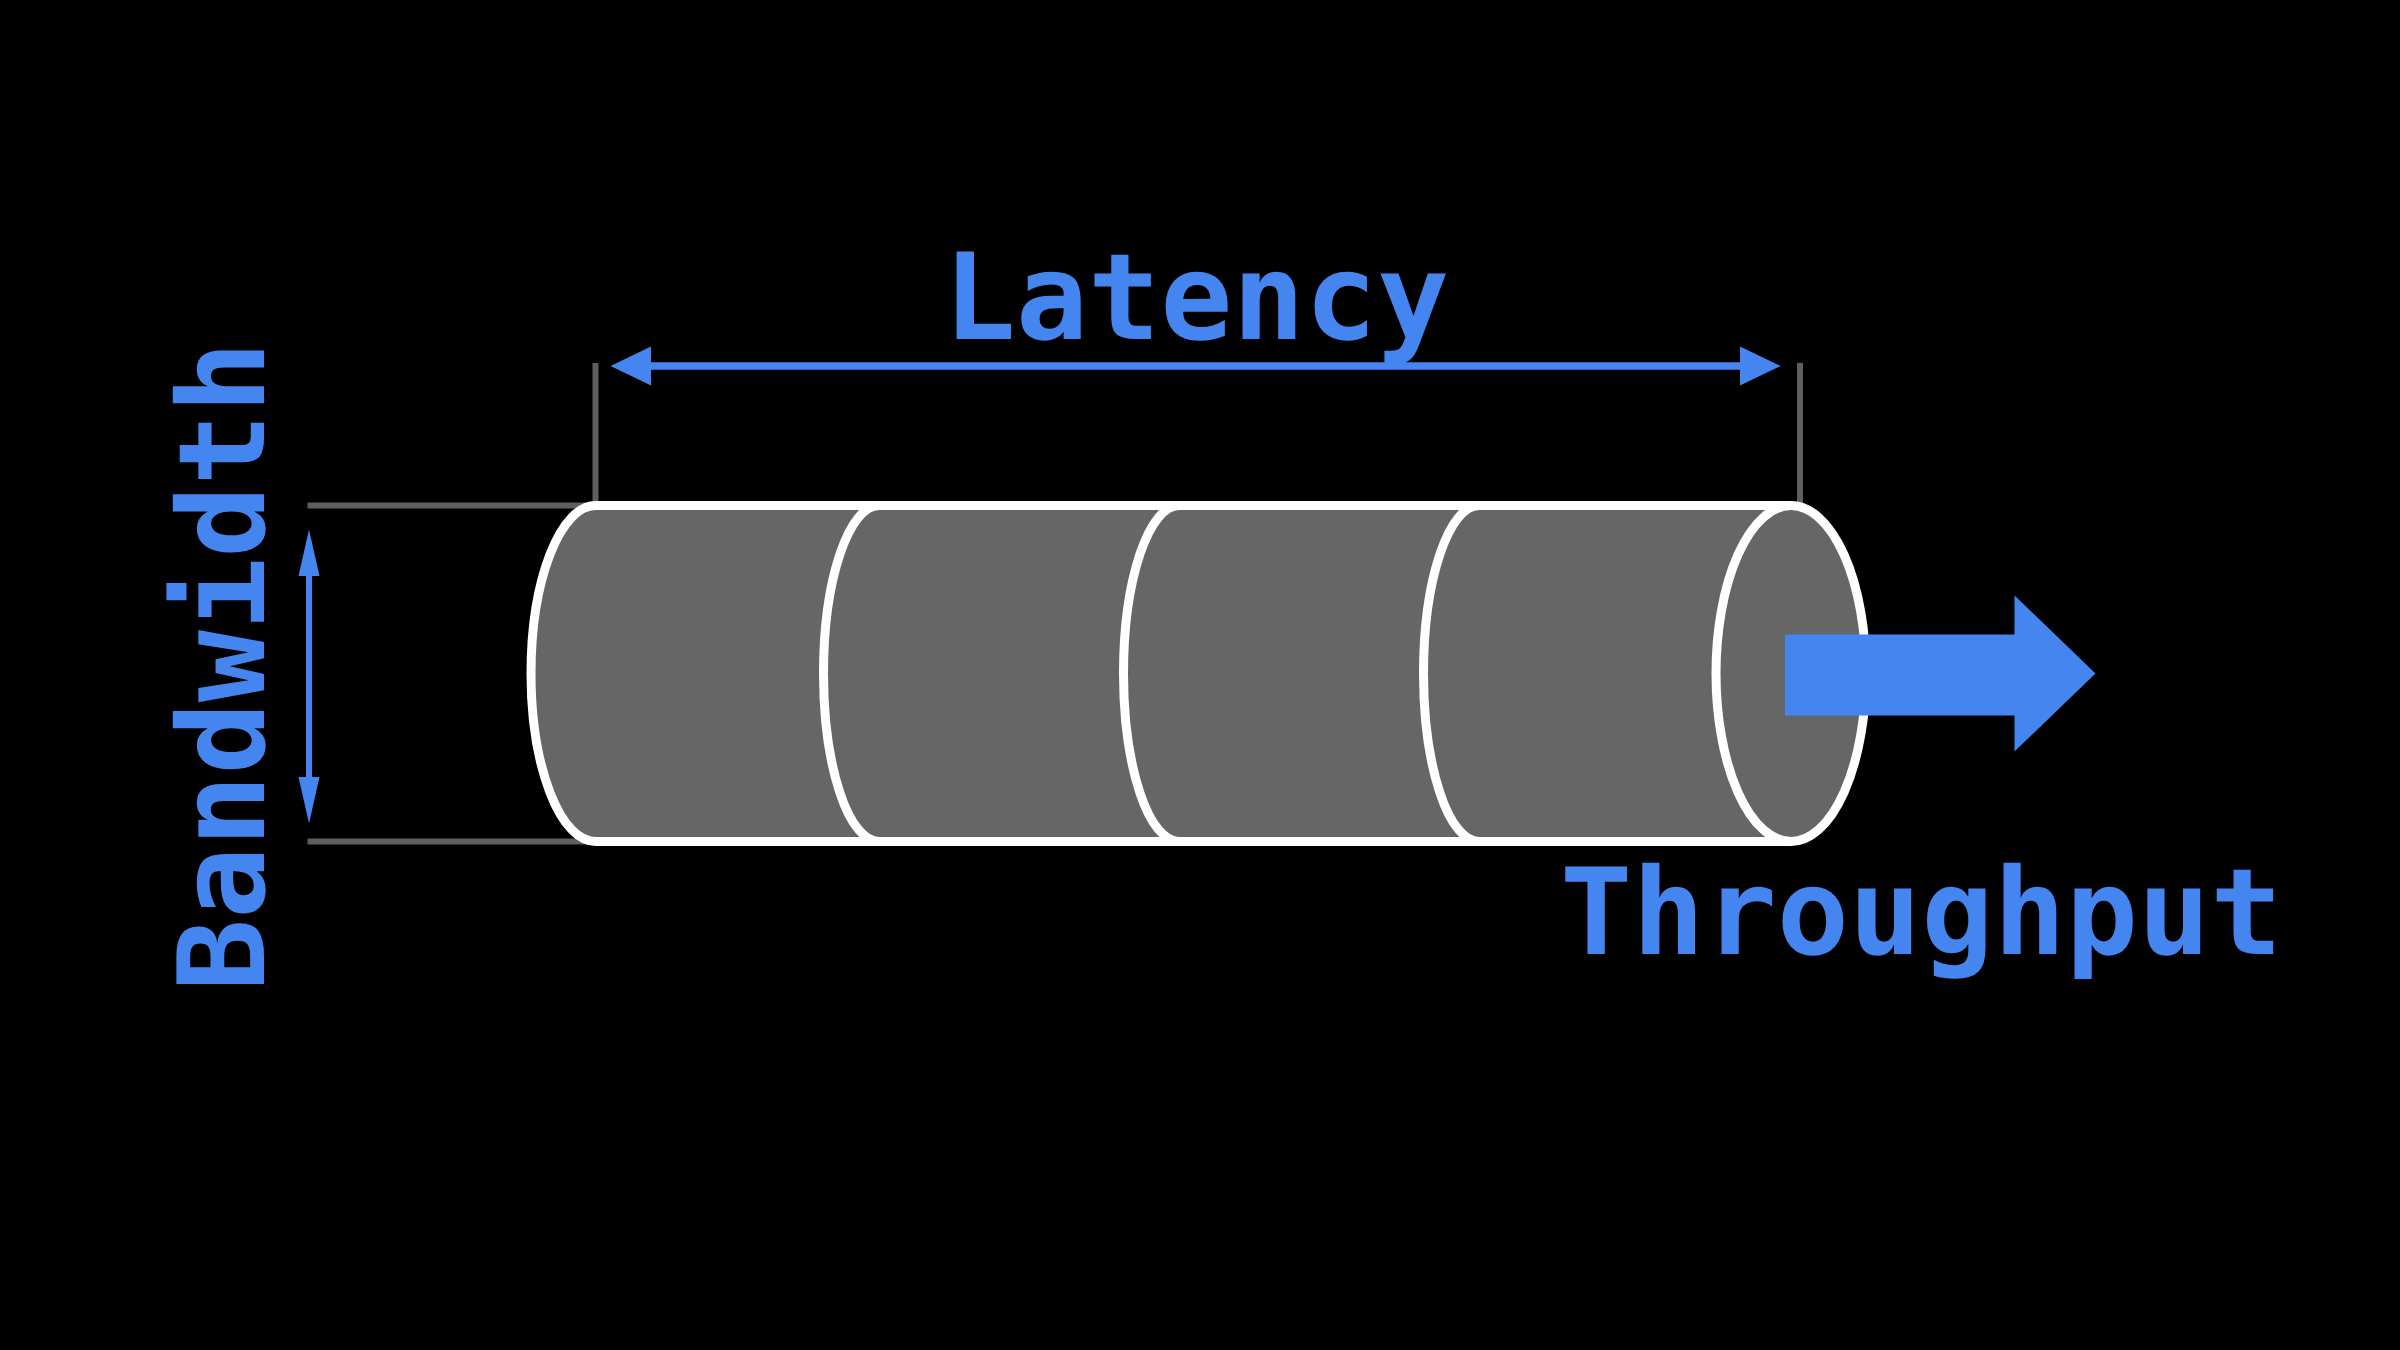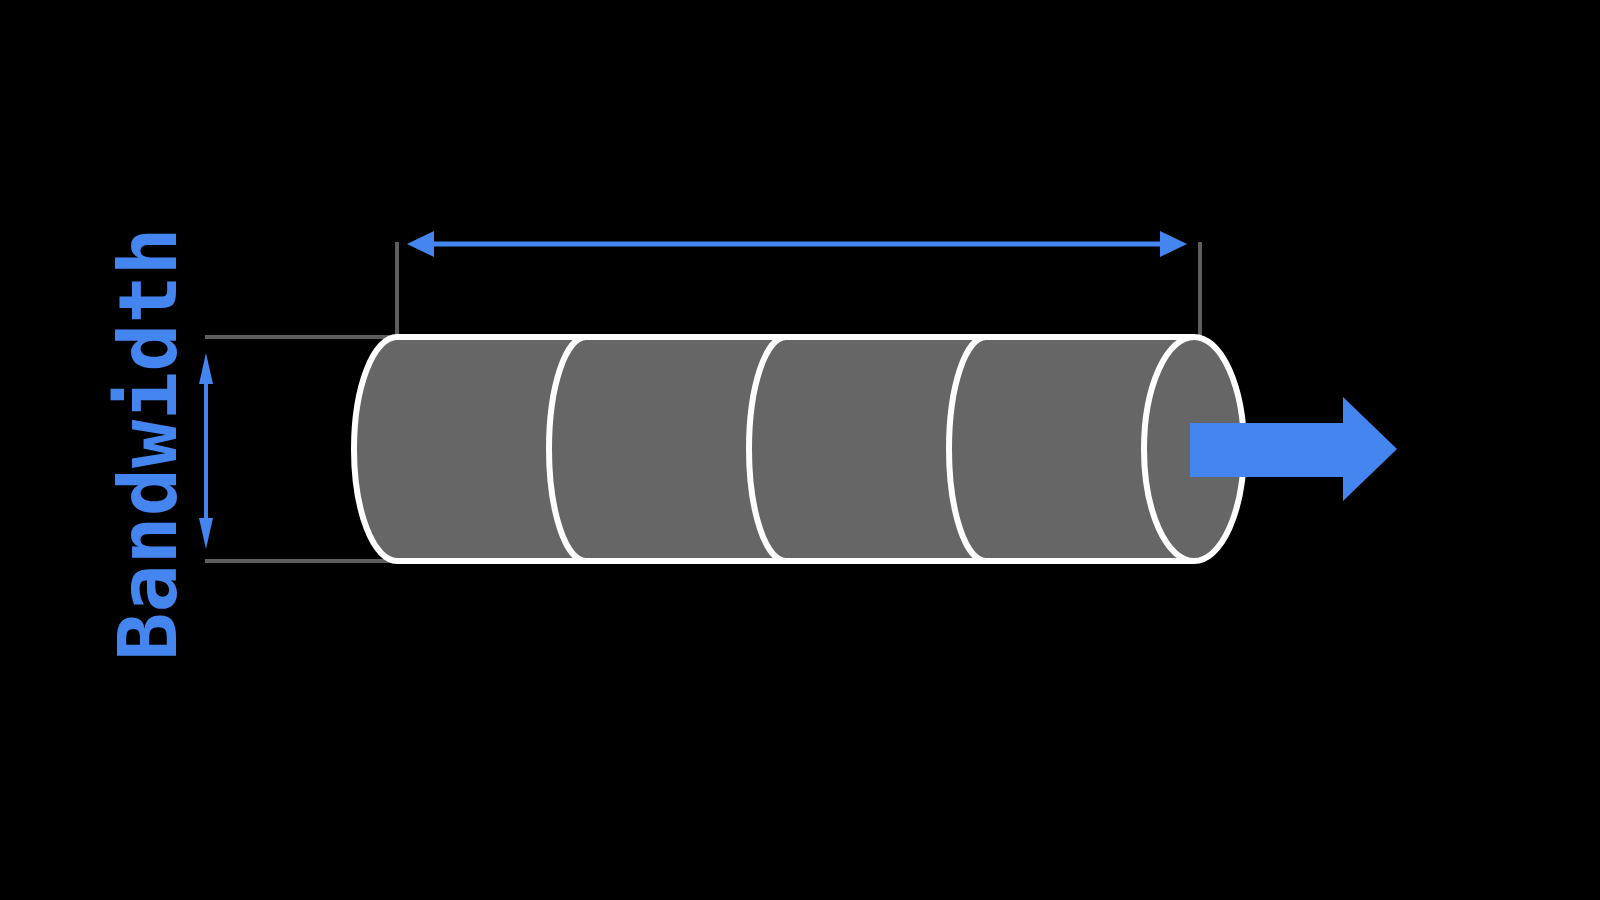--- a/index.html
+++ b/index.html
@@ -77,15 +77,17 @@
 
     <g>
       <line x1="428" y1="244" x2="1166" y2="244" stroke="#4485F0" stroke-width="5"></line>
       <polygon points="407,244 434,231 434,257" fill="#4485F0"></polygon>
       <polygon points="1187,244 1160,231 1160,257" fill="#4485F0"></polygon>
     </g>
 
     <polygon points="1190,423 1343,423 1343,397 1397,449 1343,501 1343,477 1190,477" fill="#4485F0"></polygon>
   </svg>
 
+  <div class="label label-latency">Latency</div>
   <div class="label label-bandwidth">Bandwidth</div>
+  <div class="label label-throughput">Throughput</div>
 
 </div>
 
 </body></html>

